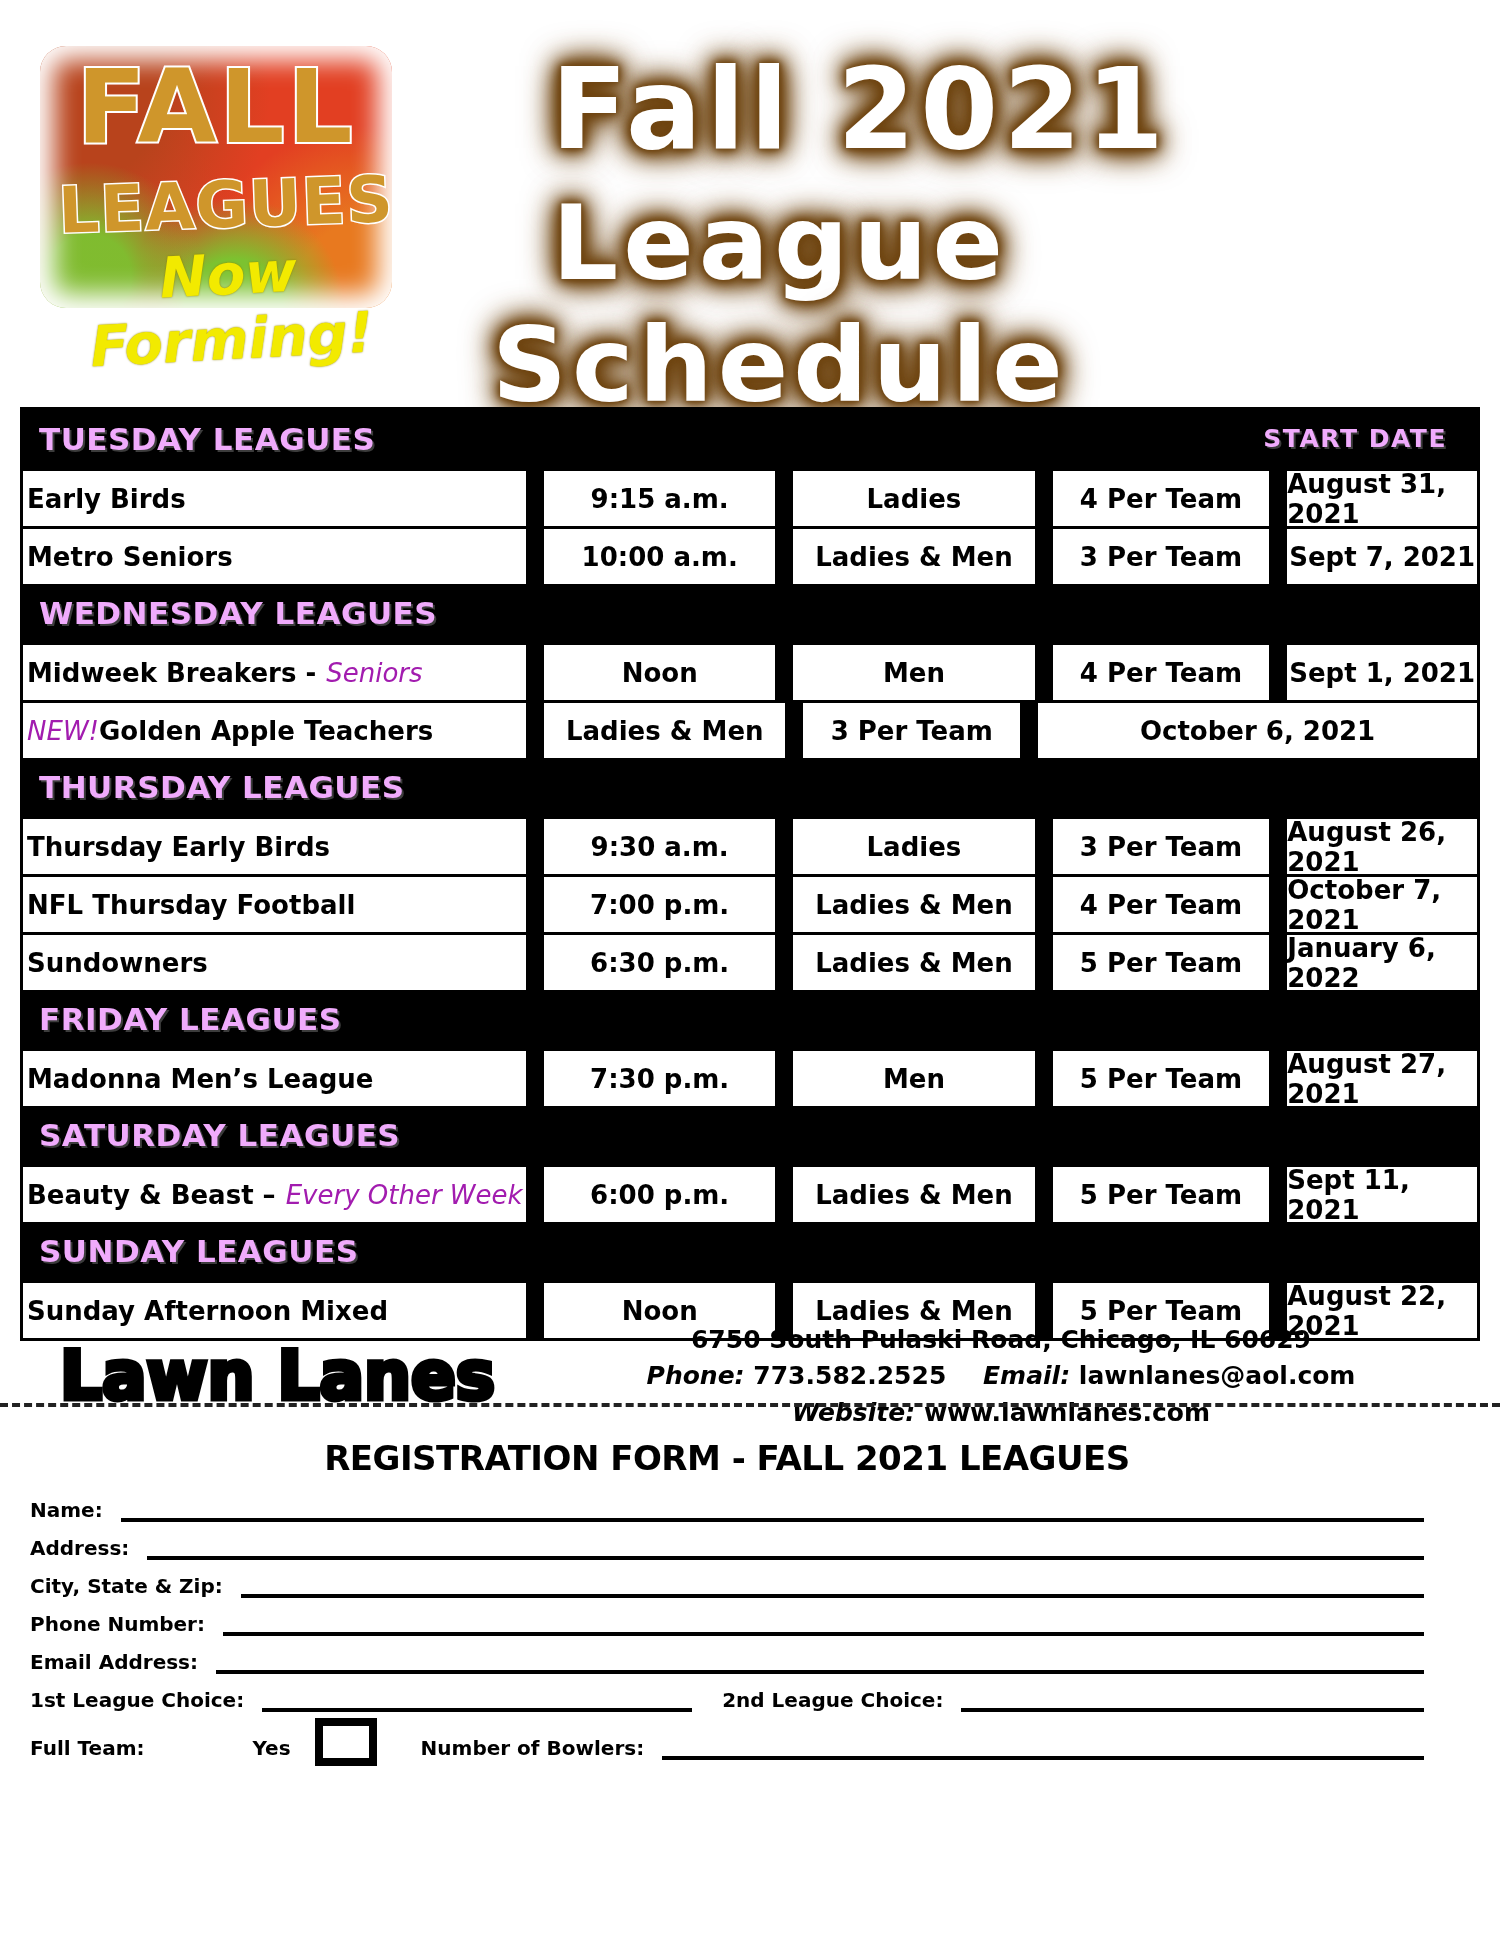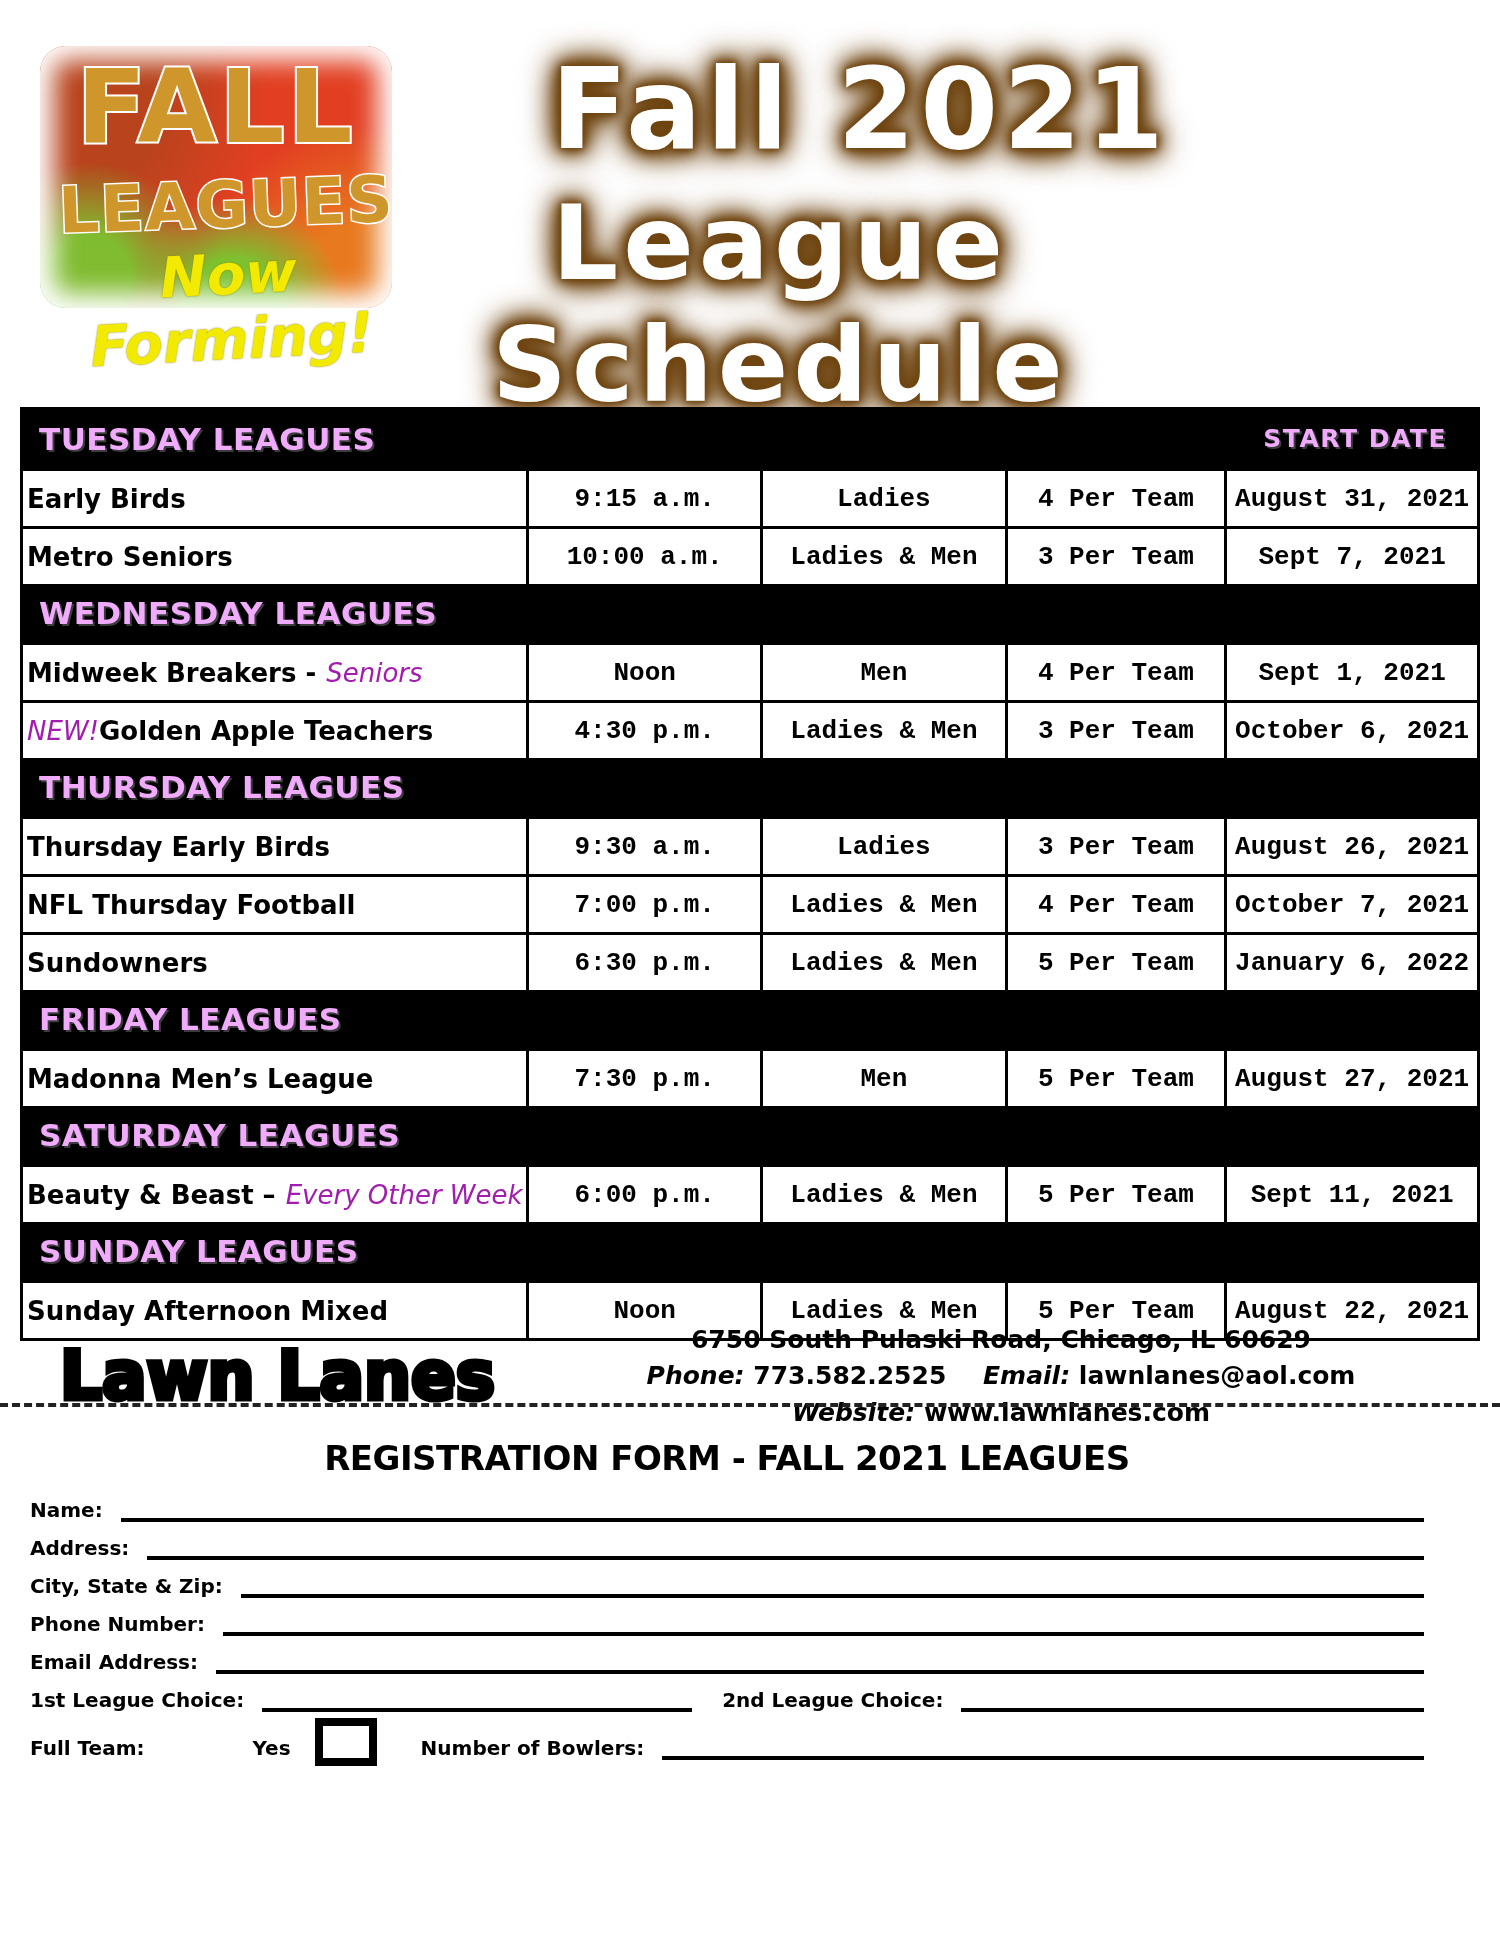--- a/index.html
+++ b/index.html
@@ -39,21 +39,21 @@
   .band{height:57px;display:flex;align-items:center;justify-content:space-between;
     padding:0 30px 4px 16px;color:#f0abfc;}
   .band .day{font-size:31px;font-weight:bold;letter-spacing:.5px;
     text-shadow:2px 2px 0 rgba(110,110,110,.55);}
   .band .sdate{font-size:25px;font-weight:bold;letter-spacing:1.5px;
     text-shadow:2px 2px 0 rgba(110,110,110,.55);}
   .trow{display:flex;height:55px;}
   .trow + .trow{margin-top:3px;}
   .cell{background:#fff;display:flex;align-items:center;justify-content:center;
     font-size:26px;font-weight:bold;box-sizing:border-box;}
-  .cell + .cell{margin-left:3px;font-family:Liberation Mono, monospace;}
+  .cell + .cell{margin-left:18px;}
   .c1{flex:0 0 34.6%;justify-content:flex-start;padding-left:4px;}
   .c2{flex:0 0 15.9%;}
   .c3{flex:0 0 16.6%;}
   .c4{flex:0 0 14.9%;}
   .c5{flex:1 1 auto;}
   .red{color:#a21caf;font-style:italic;font-weight:normal;}
   .red-prefix{margin-right:0;}
   .red-suffix{margin-left:10px;}
 
   
@@ -128,21 +128,20 @@
       <div class="cell c2">Noon</div>
       <div class="cell c3">Men</div>
       <div class="cell c4">4 Per Team</div>
       <div class="cell c5">Sept 1, 2021</div>
     </div>
     <div class="trow">
       <div class="cell c1">
         <span class="red red-prefix">NEW!</span>
         <span>Golden Apple Teachers</span>
       </div>
-      <div class="cell c2">4:30 p.m.</div>
       <div class="cell c3">Ladies &amp; Men</div>
       <div class="cell c4">3 Per Team</div>
       <div class="cell c5">October 6, 2021</div>
     </div>
 
     <div class="band">
       <span class="day">THURSDAY LEAGUES</span>
     </div>
     <div class="trow">
       <div class="cell c1">

